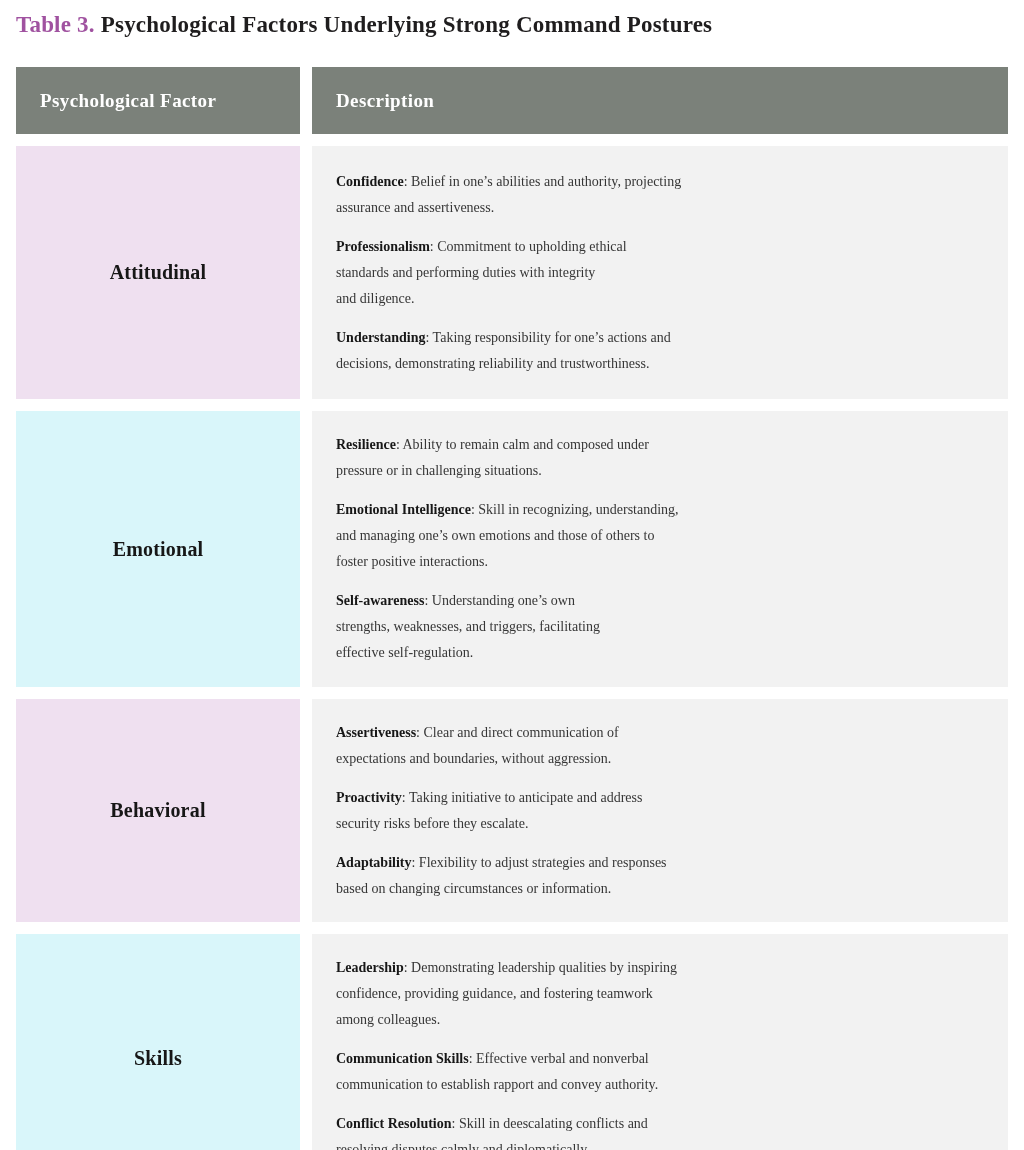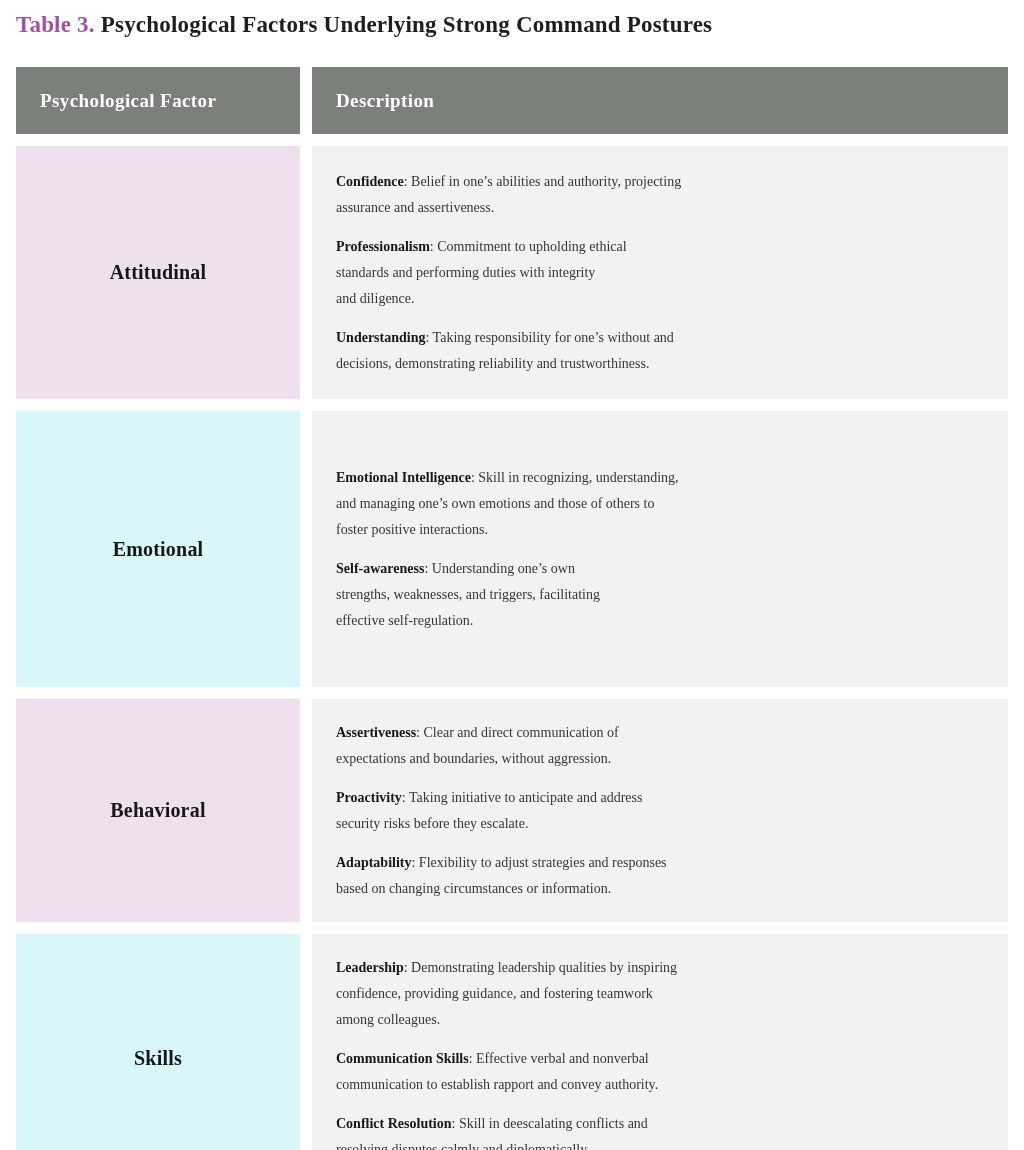--- a/index.html
+++ b/index.html
@@ -104,26 +104,28 @@
     <div class="th">Psychological Factor</div>
     <div class="th">Description</div>
 
     <div class="factor-cell tint-pink">Attitudinal</div>
     <div class="desc-cell">
       <p><span class="term">Confidence</span><span class="term-text">: Belief in one’s abilities and authority, projecting
 assurance and assertiveness.</span></p>
       <p><span class="term">Professionalism</span><span class="term-text">: Commitment to upholding ethical
 standards and performing duties with integrity
 and diligence.</span></p>
-      <p><span class="term">Understanding</span><span class="term-text">: Taking responsibility for one’s without and
+      <p><span class="term">Understanding</span><span class="term-text">: Taking responsibility for one’s actions and
 decisions, demonstrating reliability and trustworthiness.</span></p>
     </div>
 
     <div class="factor-cell tint-cyan">Emotional</div>
     <div class="desc-cell">
+      <p><span class="term">Resilience</span><span class="term-text">: Ability to remain calm and composed under
+pressure or in challenging situations.</span></p>
       <p><span class="term">Emotional Intelligence</span><span class="term-text">: Skill in recognizing, understanding,
 and managing one’s own emotions and those of others to
 foster positive interactions.</span></p>
       <p><span class="term">Self-awareness</span><span class="term-text">: Understanding one’s own
 strengths, weaknesses, and triggers, facilitating
 effective self-regulation.</span></p>
     </div>
 
     <div class="factor-cell tint-pink">Behavioral</div>
     <div class="desc-cell">

